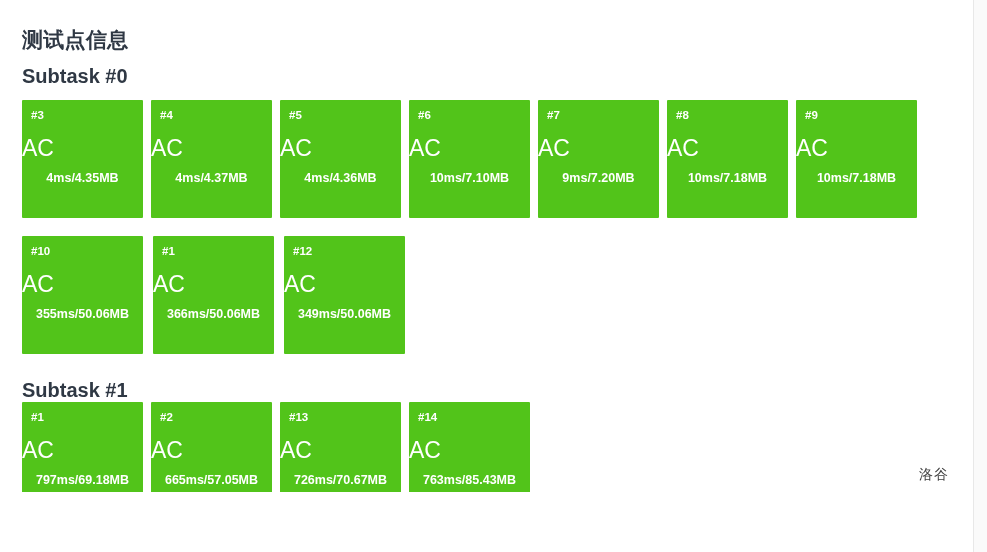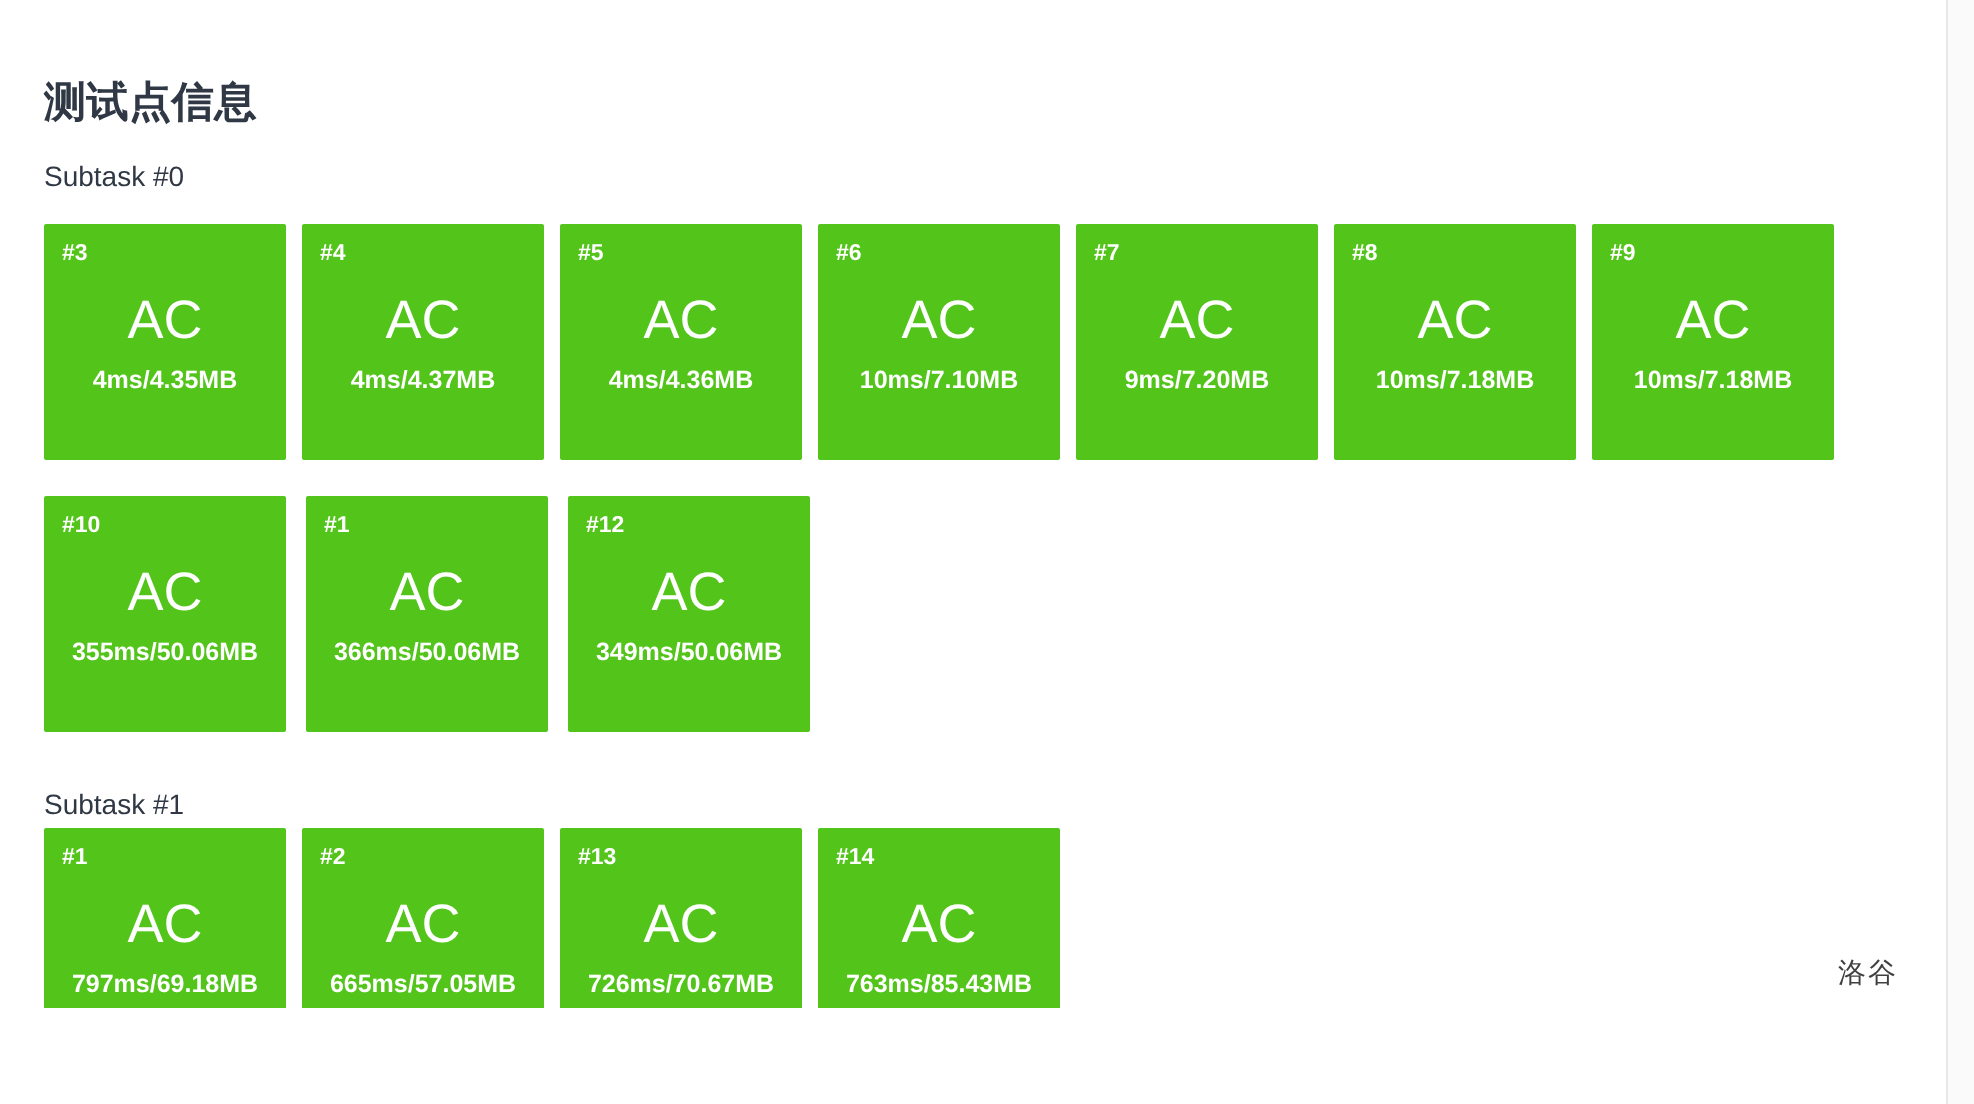--- a/index.html
+++ b/index.html
@@ -10,21 +10,21 @@
     width: 987px;
     height: 552px;
     background: #ffffff;
     font-family: "Liberation Sans", "DejaVu Sans", sans-serif;
     overflow: hidden;
     position: relative;
   }
   .page {
     position: absolute;
     left: 0;
-    top: 16px;
+    top: 4px;
     width: 973px;
     height: 488px;
     background: #ffffff;
     box-sizing: border-box;
     overflow: hidden;
   }
   .scroll-gutter {
     position: absolute;
     right: 0;
     top: 0;
@@ -40,22 +40,22 @@
     top: 23px;
     font-size: 21px;
     font-weight: bold;
     color: #2f3844;
     letter-spacing: 0.3px;
     line-height: 26px;
   }
   .subtask-heading {
     position: absolute;
     left: 22px;
-    font-size: 14px;
-    font-weight: normal;
+    font-size: 20px;
+    font-weight: bold;
     color: #2f3844;
     line-height: 20px;
   }
   .subtask-0-heading { top: 62px; }
   .subtask-1-heading { top: 364px; margin-top: 12px; }
 
   .cards-row {
     position: absolute;
     left: 22px;
     display: flex;
@@ -83,22 +83,22 @@
     font-size: 11.5px;
     font-weight: bold;
     color: #ffffff;
     line-height: 14px;
   }
   .card-status {
     position: absolute;
     left: 0;
     right: 0;
     top: 34px;
-    text-align: center;
-    font-size: 27px;
+    text-align: left;
+    font-size: 23px;
     color: #ffffff;
     line-height: 28px;
     font-weight: 400;
   }
   .card-detail {
     position: absolute;
     left: 0;
     right: 0;
     top: 70px;
     text-align: center;

